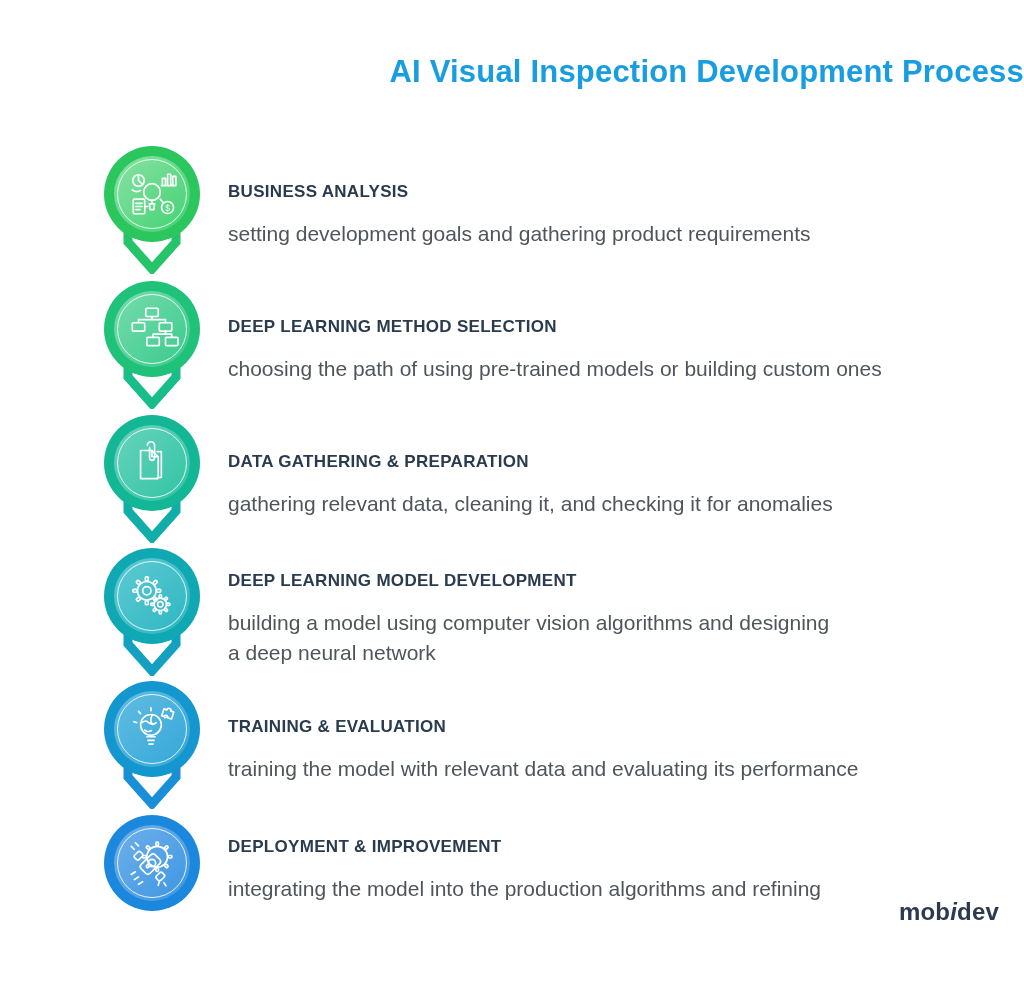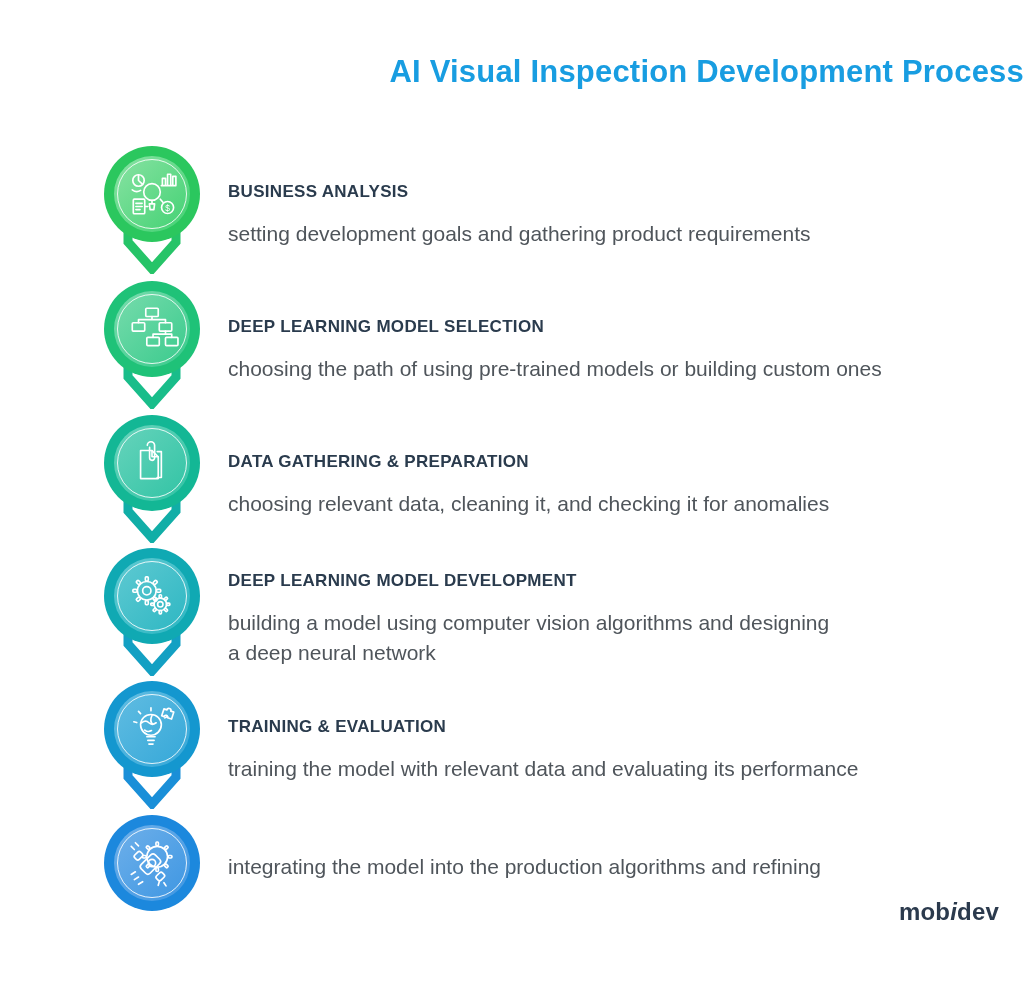--- a/index.html
+++ b/index.html
@@ -179,35 +179,36 @@
         <path d="M6 37 l4 -2.5 M9 42 l4 -2.5 M13 46.5 l4 -2.5"></path>
       </svg>
     </div>
   </div>
 
   <div class="step-text" style="top:181px">
     <div class="step-title">BUSINESS ANALYSIS</div>
     <div class="step-desc">setting development goals and gathering product requirements</div>
   </div>
   <div class="step-text" style="top:316px">
-    <div class="step-title">DEEP LEARNING MODEL SELECTION</div>
+    <div class="step-title">DEEP LEARNING METHOD SELECTION</div>
     <div class="step-desc">choosing the path of using pre-trained models or building custom ones</div>
   </div>
   <div class="step-text" style="top:451px">
     <div class="step-title">DATA GATHERING &amp; PREPARATION</div>
-    <div class="step-desc">choosing relevant data, cleaning it, and checking it for anomalies</div>
+    <div class="step-desc">gathering relevant data, cleaning it, and checking it for anomalies</div>
   </div>
   <div class="step-text" style="top:716px">
     <div class="step-title">TRAINING &amp; EVALUATION</div>
     <div class="step-desc">training the model with relevant data and evaluating its performance</div>
   </div>
   <div class="step-text" style="top:570px">
     <div class="step-title">DEEP LEARNING MODEL DEVELOPMENT</div>
     <div class="step-desc">building a model using computer vision algorithms and designing
 a deep neural network</div>
   </div>
   <div class="step-text" style="top:836px">
+    <div class="step-title">DEPLOYMENT &amp; IMPROVEMENT</div>
     <div class="step-desc">integrating the model into the production algorithms and refining</div>
   </div>
 
   <div class="logo"><span>mob</span><span class="it">i</span><span>dev</span></div>
 
 </div>
 
 </body></html>

